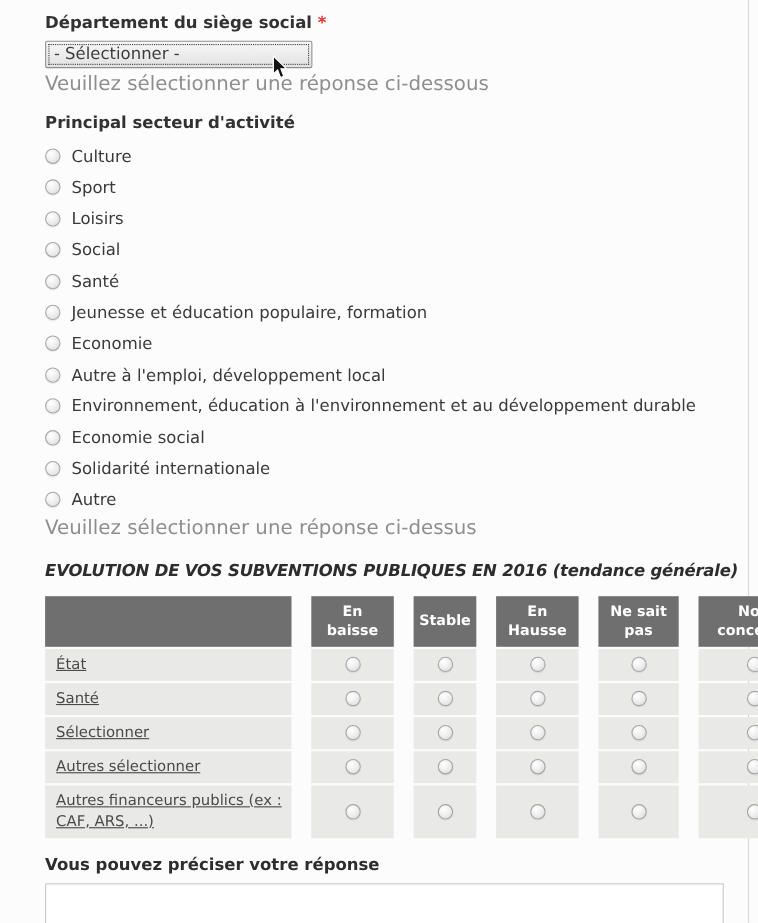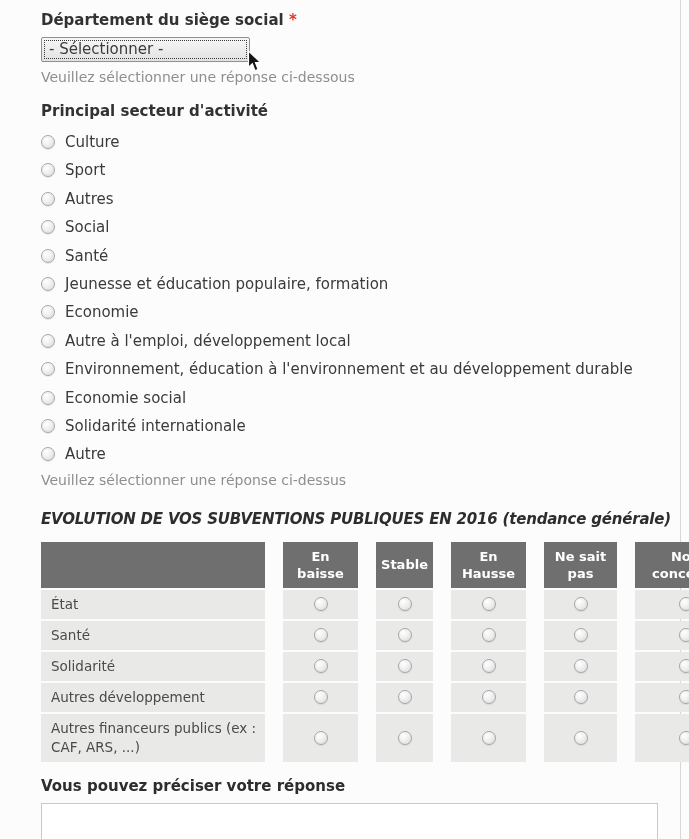--- a/index.html
+++ b/index.html
@@ -18,34 +18,34 @@
 
   .q-label {
     font-weight: bold; font-size: 15px; color: #323232; line-height: 19px;
   }
   .q1 .q-label { margin-top: 11px; }
   .req { color: #e3342e; font-weight: bold; }
 
   .select-box {
     margin-top: 7px;
     position: relative;
-    width: 209px; height: 25px;
+    width: 243px; height: 25px;
     border: 1px solid #8f8f8f; border-radius: 2px;
     background: linear-gradient(#f7f7f7, #e2e2e2);
   }
   .select-box::after {
     content: ""; position: absolute; top: 2px; left: 2px; right: 2px; bottom: 2px;
     border: 1px dotted #3a3a3a;
   }
   .select-value {
     font-size: 15px; color: #3c3c3c; line-height: 22px; padding-left: 7px;
     white-space: nowrap; overflow: hidden;
   }
 
-  .helper { font-size: 14px; color: #8e8e8e; line-height: 18px; margin-top: 6px; }
+  .helper { font-size: 18px; color: #8e8e8e; line-height: 18px; margin-top: 6px; }
 
   .q2 .q-label { margin-top: 16px; }
 
   .options { margin-top: 9px; }
   .option-row {
     display: flex; align-items: center; height: 24px; margin-bottom: 4.4px;
   }
   .radio {
     width: 14px; height: 14px; border-radius: 50%;
     border: 1px solid #a6a6a6;
@@ -65,21 +65,21 @@
   .matrix { margin-top: 13px; width: 617px; display: flex; flex-direction: column; gap: 2px; }
   .matrix-row { display: grid; grid-template-columns: 224px 75px 57px 75px 73px 101px; gap: 18px; }
   .matrix-row > div { display: flex; align-items: center; justify-content: center; }
   .matrix-row.header > div {
     background: #6f6f6f; color: #ffffff; font-weight: bold; font-size: 13px;
     text-align: center; line-height: 17px; min-height: 46px; padding: 4px 8px;
   }
   .matrix-row.body > div { background: #e9e9e7; min-height: 28px; }
   .matrix-row.body > div.row-label {
     justify-content: flex-start; font-size: 13.5px; color: #4a4a4a;
-    padding: 5px 8px 5px 10px; line-height: 19px; text-align: left;
+    padding: 5px 8px 5px 10px; line-height: 19px; text-align: left; text-decoration: underline;
   }
 
   .q4-label { margin-top: 15px; font-weight: bold; font-size: 15px; color: #2d2d2d; }
   .free-textarea {
     margin-top: 7px; display: block; width: 617px; height: 70px;
     background: #ffffff; border: 1px solid #c9c9c9; resize: none;
     font-family: "DejaVu Sans", "Liberation Sans", sans-serif; font-size: 14px; color: #3f3f3f;
     padding: 4px 6px; outline: none;
   }
 
@@ -108,21 +108,21 @@
     <span class="option-label">Culture</span>
   </div>
 
   <div class="option-row">
     <span class="radio"></span>
     <span class="option-label">Sport</span>
   </div>
 
   <div class="option-row">
     <span class="radio"></span>
-    <span class="option-label">Autres</span>
+    <span class="option-label">Loisirs</span>
   </div>
 
   <div class="option-row">
     <span class="radio"></span>
     <span class="option-label">Social</span>
   </div>
 
   <div class="option-row">
     <span class="radio"></span>
     <span class="option-label">Santé</span>
@@ -207,39 +207,39 @@
             <span class="radio"></span>
           </div>
           <div>
             <span class="radio"></span>
           </div>
           <div>
             <span class="radio"></span>
           </div>
         </div>
         <div class="matrix-row body">
-          <div class="row-label">Solidarité</div>
-          <div>
-            <span class="radio"></span>
-          </div>
-          <div>
-            <span class="radio"></span>
-          </div>
-          <div>
-            <span class="radio"></span>
-          </div>
-          <div>
-            <span class="radio"></span>
-          </div>
-          <div>
-            <span class="radio"></span>
-          </div>
-        </div>
-        <div class="matrix-row body">
-          <div class="row-label">Autres développement</div>
+          <div class="row-label">Sélectionner</div>
+          <div>
+            <span class="radio"></span>
+          </div>
+          <div>
+            <span class="radio"></span>
+          </div>
+          <div>
+            <span class="radio"></span>
+          </div>
+          <div>
+            <span class="radio"></span>
+          </div>
+          <div>
+            <span class="radio"></span>
+          </div>
+        </div>
+        <div class="matrix-row body">
+          <div class="row-label">Autres sélectionner</div>
           <div>
             <span class="radio"></span>
           </div>
           <div>
             <span class="radio"></span>
           </div>
           <div>
             <span class="radio"></span>
           </div>
           <div>

